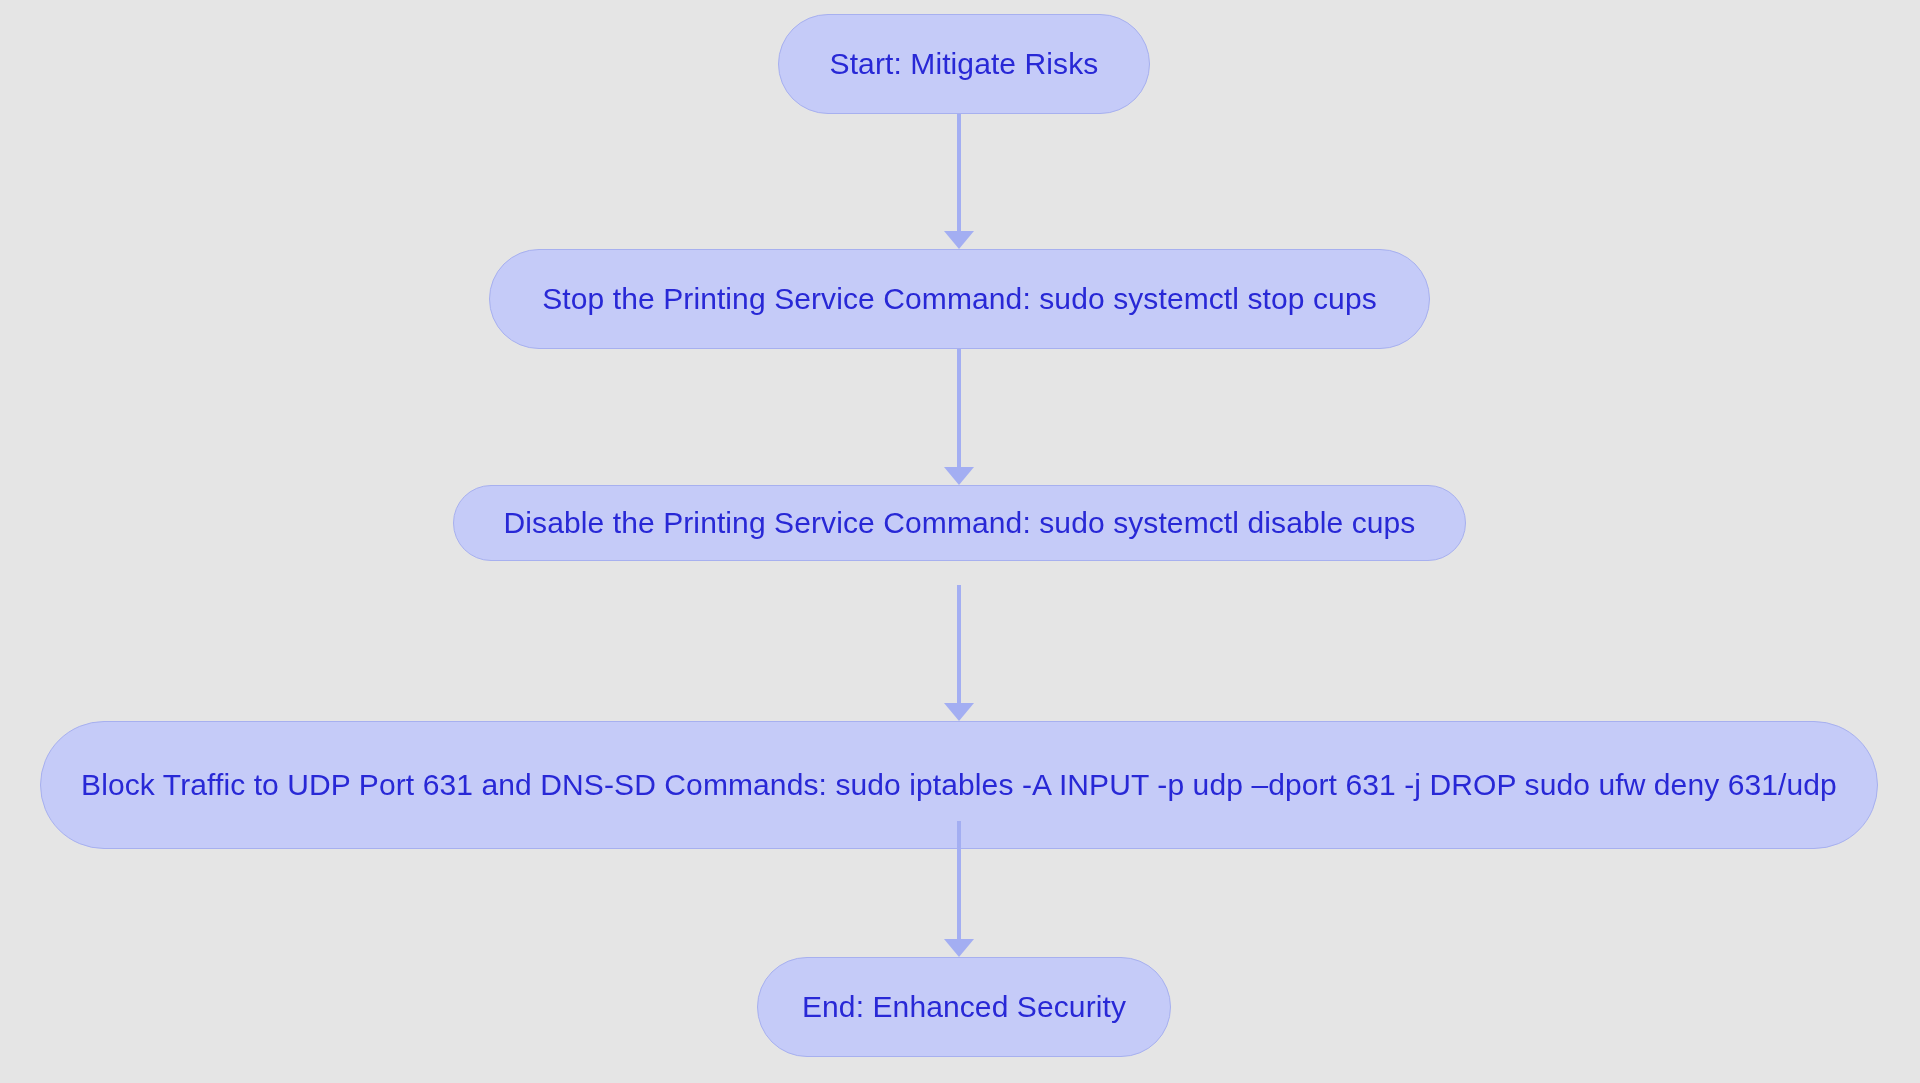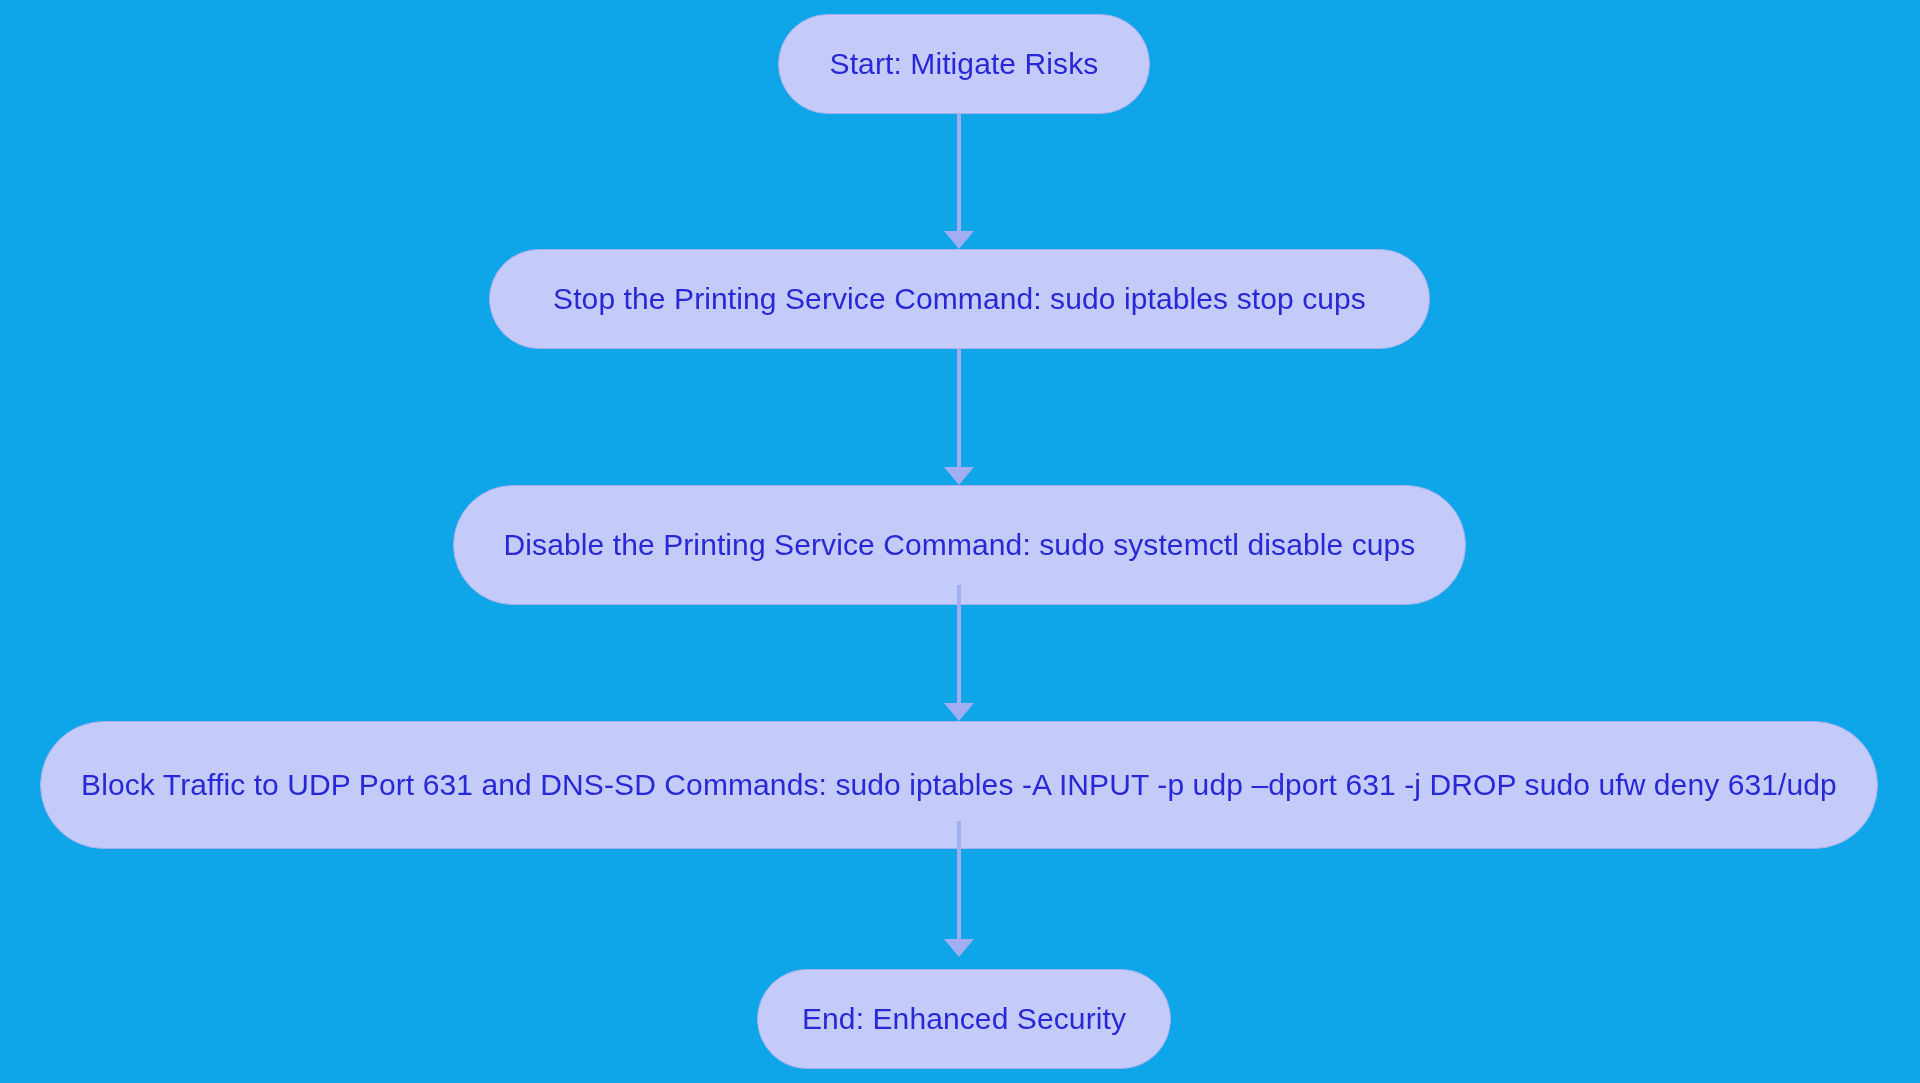--- a/index.html
+++ b/index.html
@@ -8,21 +8,21 @@
     padding: 0;
     background: #ffffff;
   }
   body {
     font-family: "Liberation Sans", "DejaVu Sans", sans-serif;
   }
   #canvas {
     position: relative;
     width: 1920px;
     height: 1083px;
-    background: #0ea5e9;
+    background: #e5e5e5;
     overflow: hidden;
   }
   .node {
     position: absolute;
     box-sizing: border-box;
     display: flex;
     align-items: center;
     justify-content: center;
     background: #c5cbf8;
     border: 1.4px solid #a7b0ef;
@@ -49,34 +49,33 @@
   #node-stop {
     left: 489px;
     top: 249px;
     width: 941px;
     height: 100px;
   }
   #node-disable {
     left: 453px;
     top: 485px;
     width: 1013px;
-    height: 120px;
+    height: 76px;
   }
   #node-block {
     left: 40px;
     top: 721px;
     width: 1838px;
     height: 128px;
   }
   #node-end {
     left: 757px;
     top: 957px;
     width: 414px;
     height: 100px;
-    margin-top: 12px;
   }
   
   .connector {
     position: absolute;
     left: 944px;
     width: 30px;
   }
   .connector .line {
     position: absolute;
     left: 13px;
@@ -117,21 +116,21 @@
   <div class="node" id="node-start">
     <span class="node-label">Start: Mitigate Risks</span>
   </div>
 
   <div class="connector" id="conn-1">
     <div class="line"></div>
     <div class="head"></div>
   </div>
 
   <div class="node" id="node-stop">
-    <span class="node-label">Stop the Printing Service Command: sudo iptables stop cups</span>
+    <span class="node-label">Stop the Printing Service Command: sudo systemctl stop cups</span>
   </div>
 
   <div class="connector" id="conn-2">
     <div class="line"></div>
     <div class="head"></div>
   </div>
 
   <div class="node" id="node-disable">
     <span class="node-label">Disable the Printing Service Command: sudo systemctl disable cups</span>
   </div>

